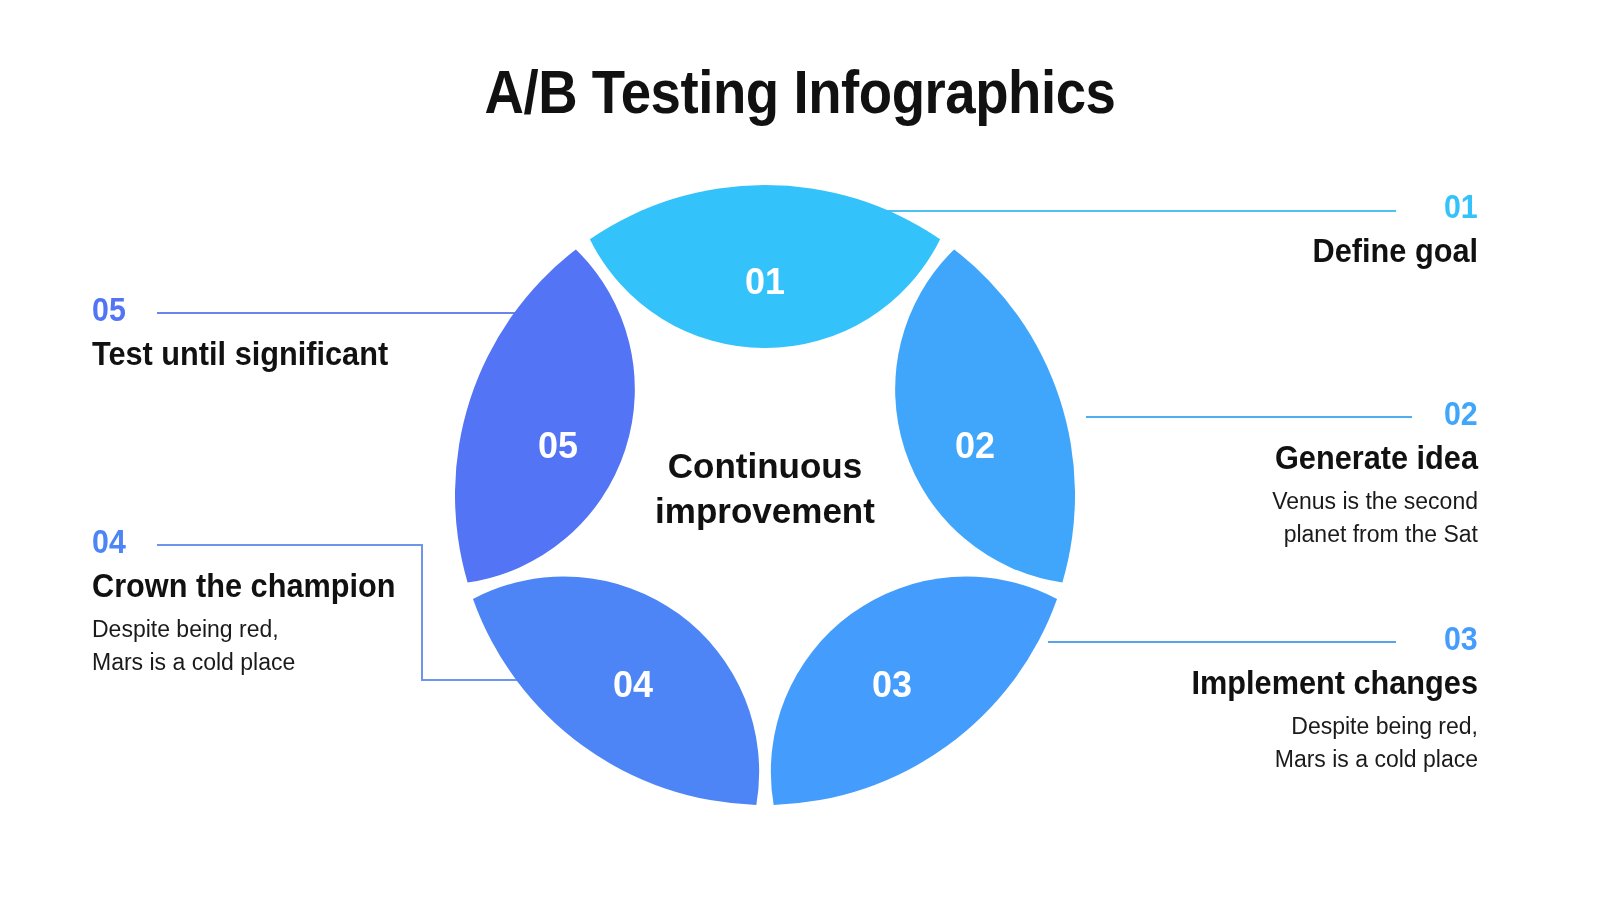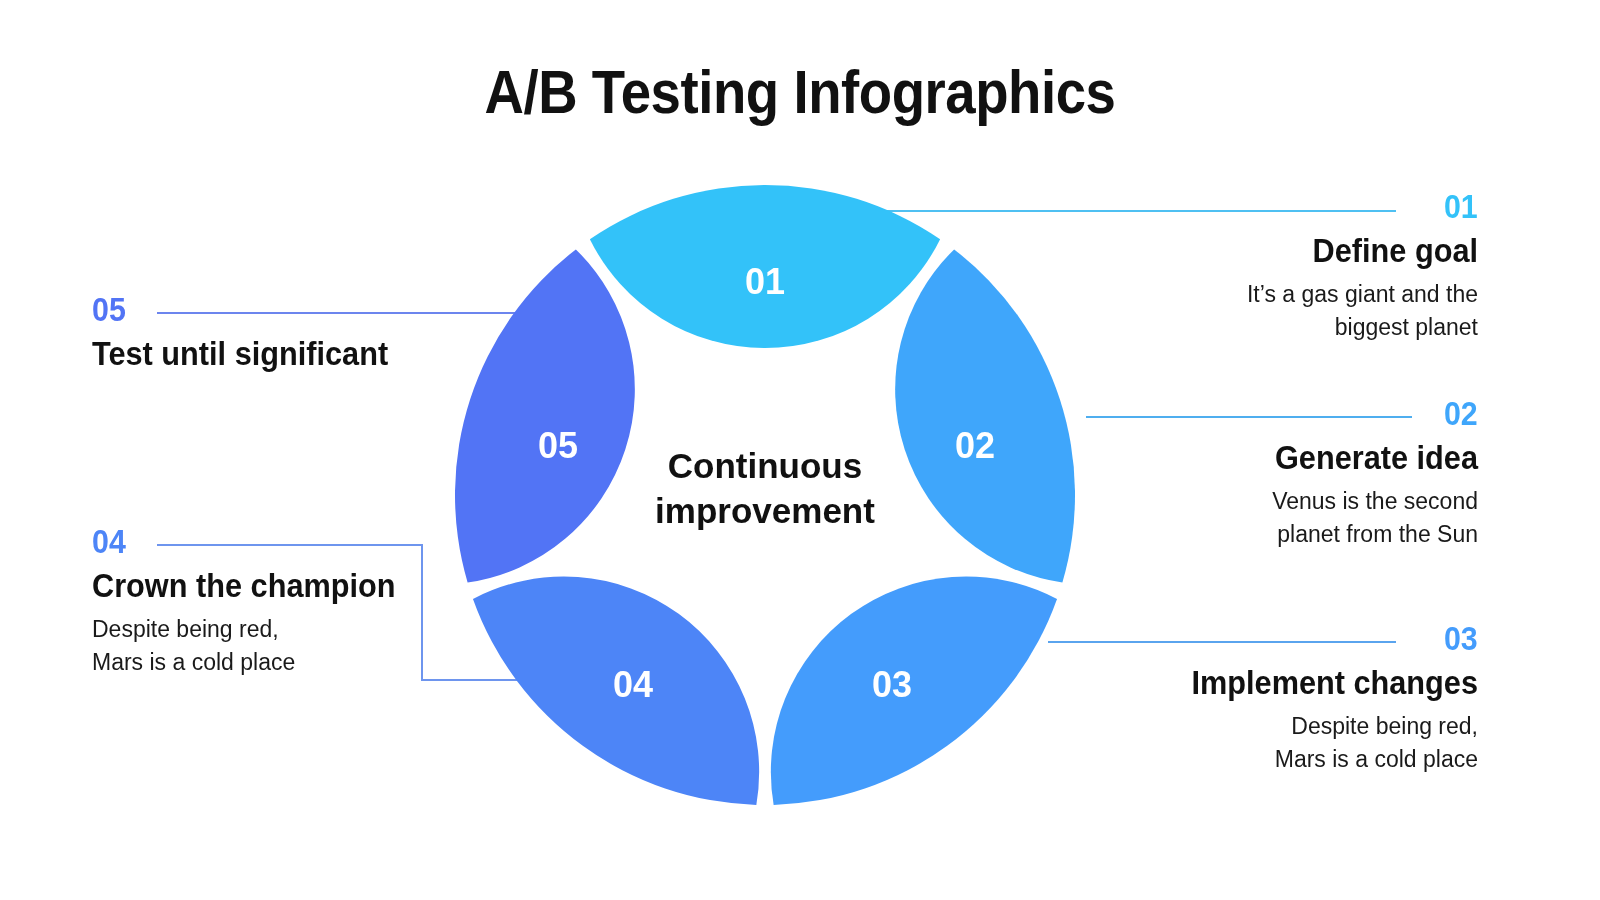--- a/index.html
+++ b/index.html
@@ -140,29 +140,27 @@
     <g>
       <text class="center-line" text-anchor="middle" x="325" y="308">Continuous</text>
       <text class="center-line" text-anchor="middle" x="325" y="353">improvement</text>
     </g>
   </svg>
 </div>
 
 <div class="item right" style="left:1078px; top:190px;">
   <span class="item-num" style="color:#33C2F9">01</span>
   <span class="item-title">Define goal</span>
-  <div class="item-desc">It’s a gas giant and the
-biggest planet</div>
 </div>
 
 <div class="item right" style="left:1078px; top:397px;">
   <span class="item-num" style="color:#3FA6FB">02</span>
   <span class="item-title">Generate idea</span>
   <div class="item-desc">Venus is the second
-planet from the Sun</div>
+planet from the Sat</div>
 </div>
 
 <div class="item right" style="left:1078px; top:622px;">
   <span class="item-num" style="color:#449CFC">03</span>
   <span class="item-title">Implement changes</span>
   <div class="item-desc">Despite being red,
 Mars is a cold place</div>
 </div>
 
 <div class="item left" style="left:92px; top:525px;">

